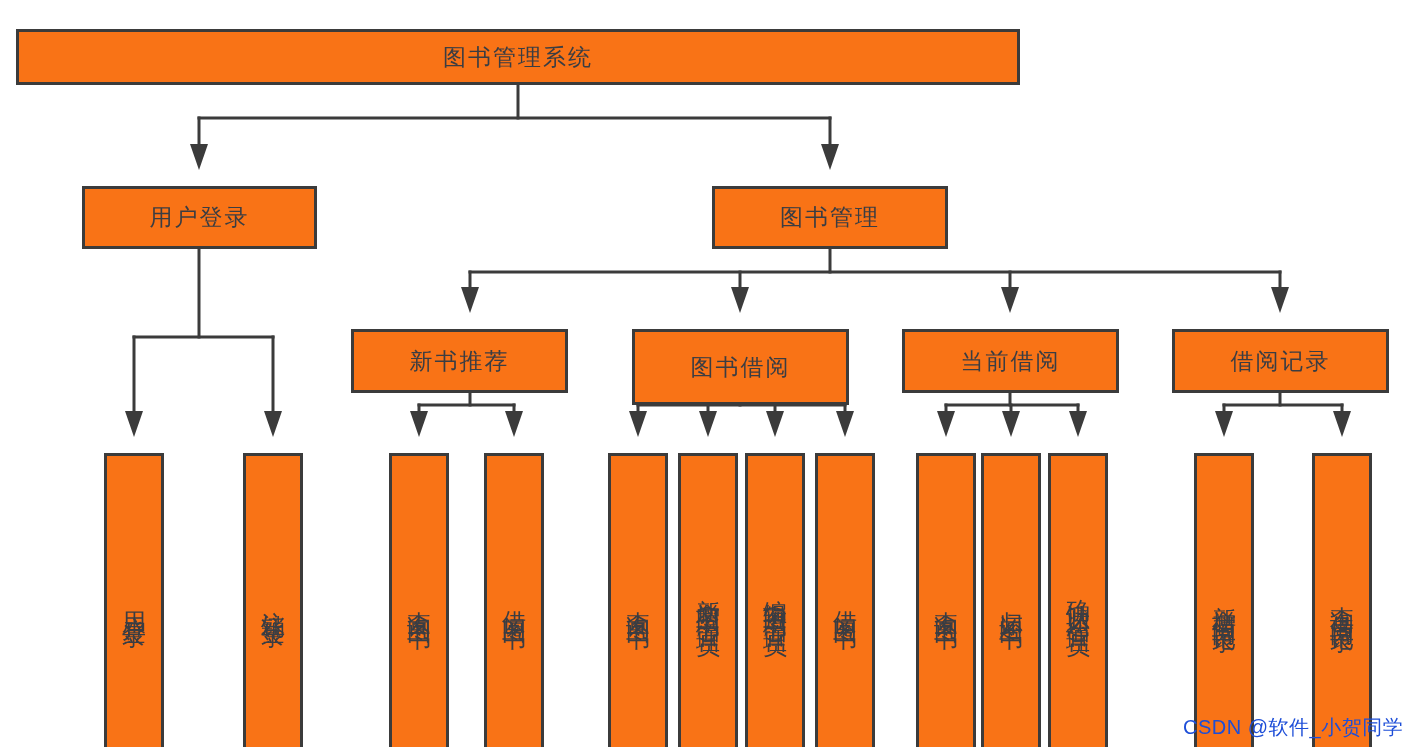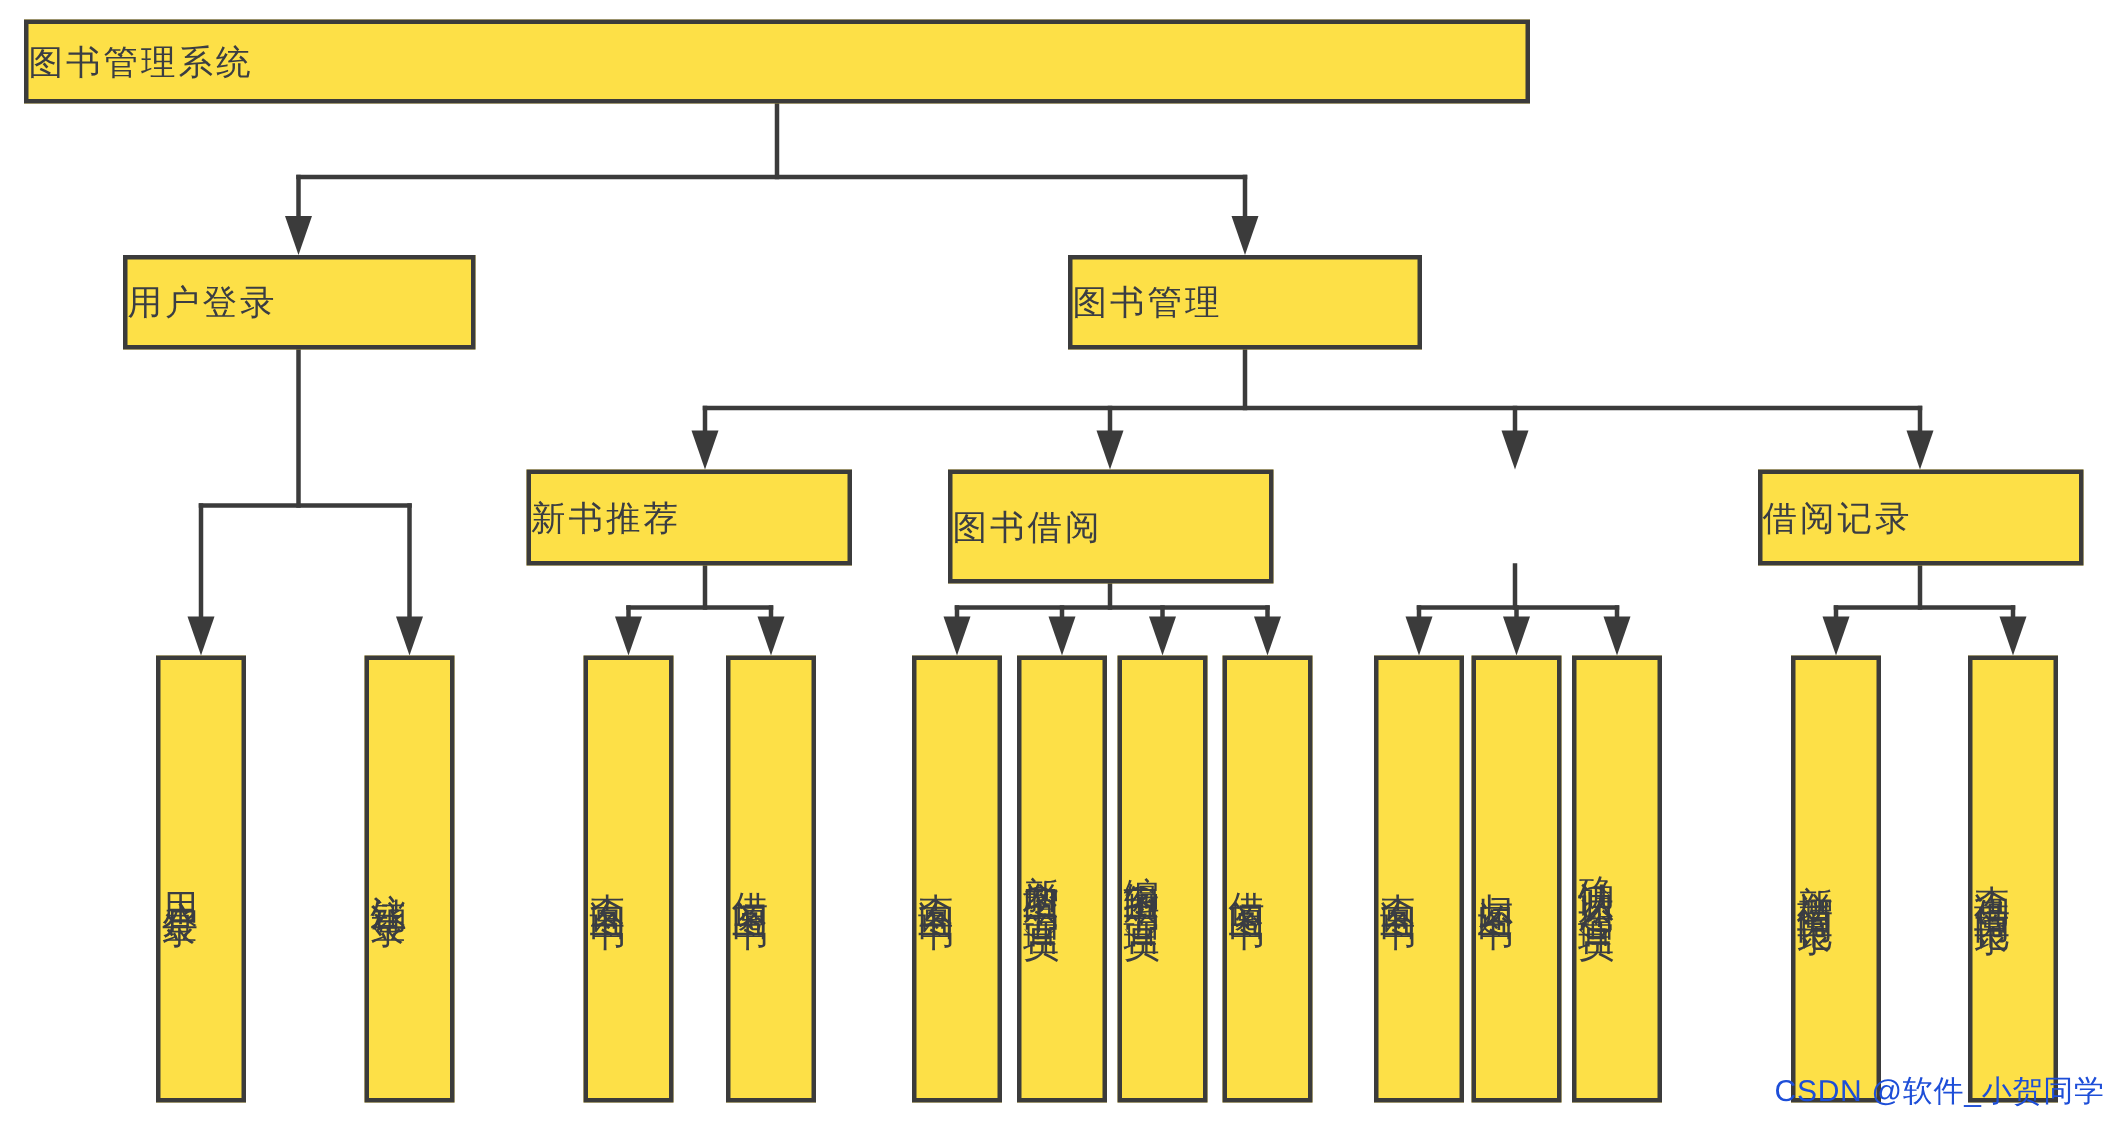--- a/index.html
+++ b/index.html
@@ -20,25 +20,27 @@
     position: absolute;
     left: 0;
     top: 0;
     width: 1405px;
     height: 747px;
     z-index: 1;
   }
   .box {
     position: absolute;
     box-sizing: border-box;
-    background: #fde047;
+    background: #f97316;
     border: 3px solid #3b3b3b;
     display: flex;
     align-items: center;
+    justify-content: center;
     z-index: 2;
+    margin-top: 16px;
   }
   .box.h span {
     font-size: 23px;
     letter-spacing: 2px;
     white-space: nowrap;
   }
   .box.v span {
     writing-mode: vertical-rl;
     text-orientation: mixed;
     font-size: 24px;
@@ -134,20 +136,23 @@
   <div class="box h" style="left:712px;top:170px;width:236px;height:63px">
     <span>图书管理</span>
   </div>
 
   <div class="box h" style="left:351px;top:313px;width:217px;height:64px">
     <span>新书推荐</span>
   </div>
   <div class="box h" style="left:632px;top:313px;width:217px;height:76px">
     <span>图书借阅</span>
   </div>
+  <div class="box h" style="left:902px;top:313px;width:217px;height:64px">
+    <span>当前借阅</span>
+  </div>
   <div class="box h" style="left:1172px;top:313px;width:217px;height:64px">
     <span>借阅记录</span>
   </div>
 
   <div class="box v" style="left:104px;top:437px;width:60px;height:298px">
     <span>用户登录</span>
   </div>
   <div class="box v" style="left:243px;top:437px;width:60px;height:298px">
     <span>注销登录</span>
   </div>

